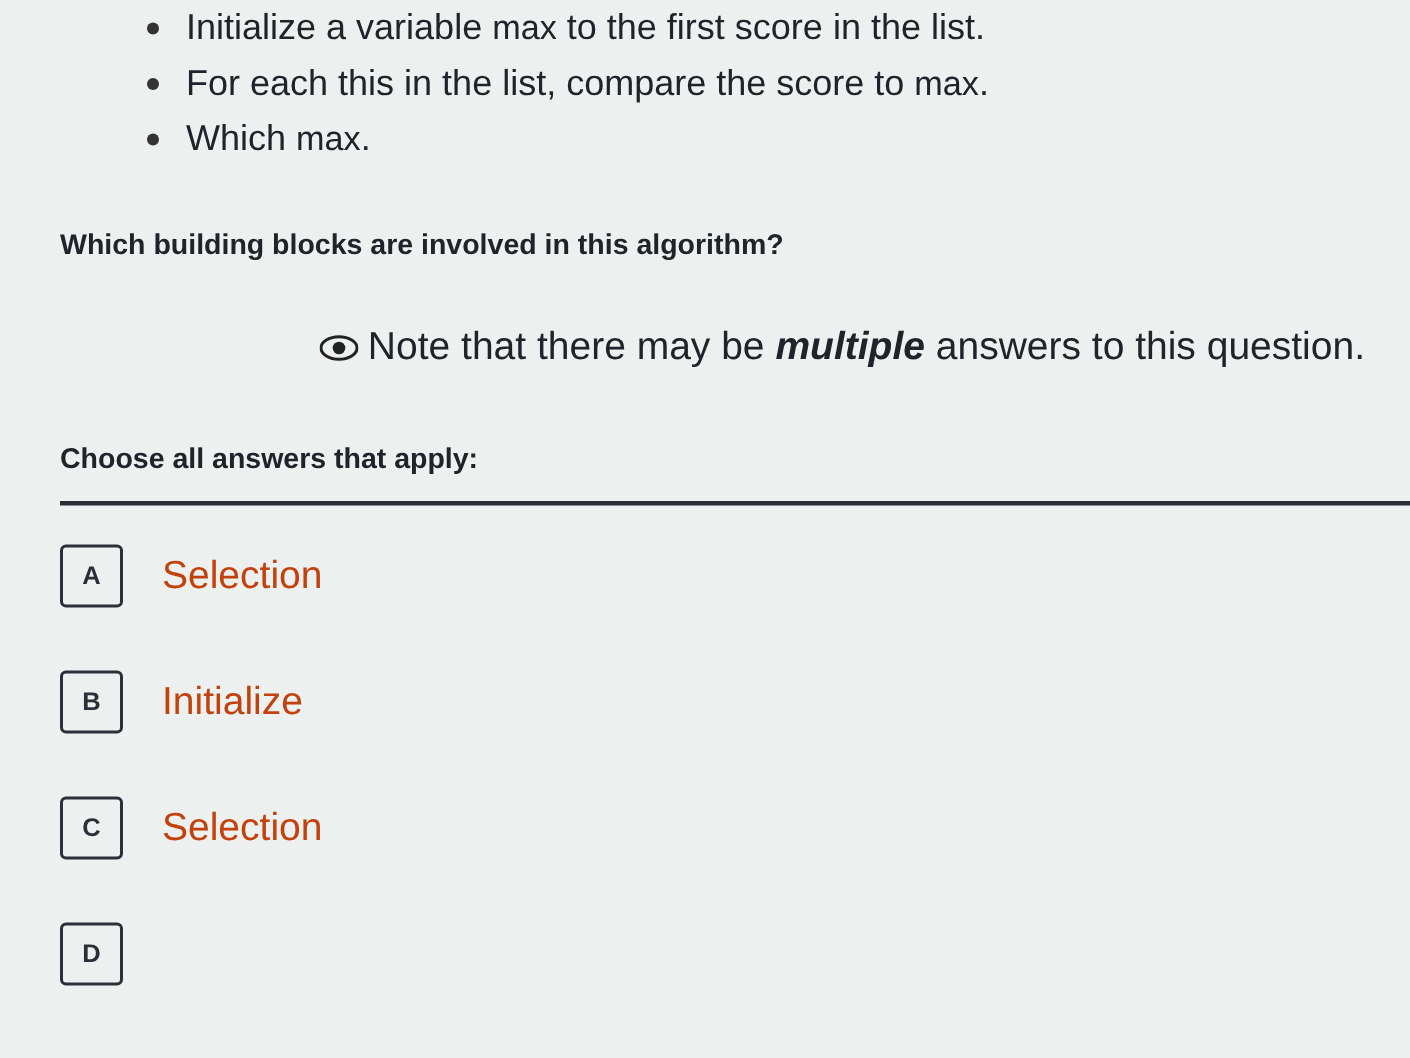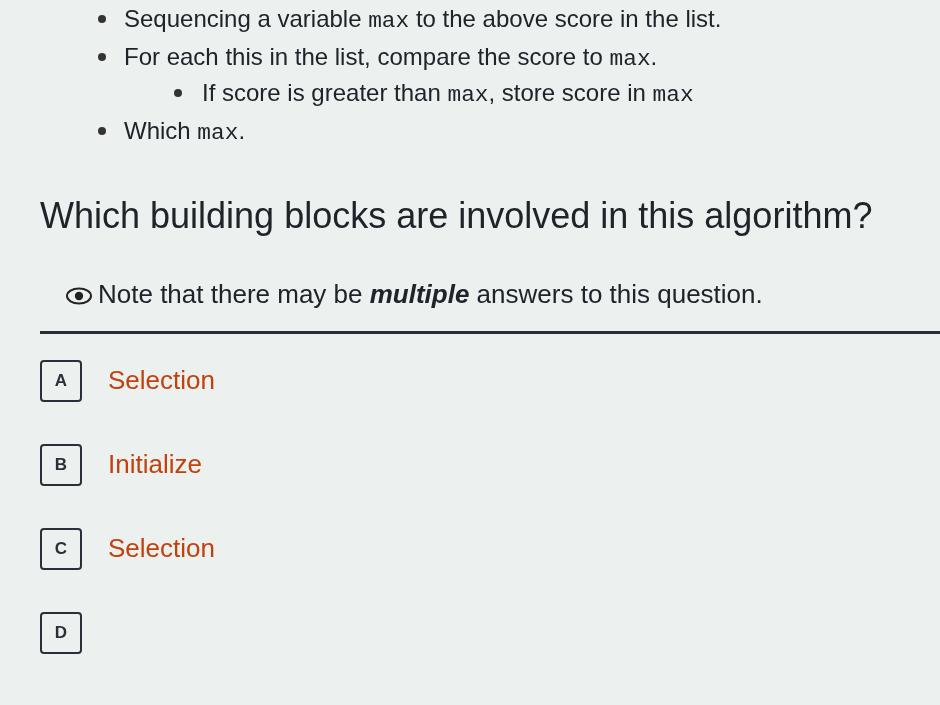--- a/index.html
+++ b/index.html
@@ -51,33 +51,34 @@
     content: "";
     position: absolute;
     left: 0;
     top: 13px;
     width: 8px;
     height: 8px;
     background: #333;
     border-radius: 50%;
   }
   .mono {
-    font-family: Liberation Mono, monospace;
+    font-family: Liberation Sans, sans-serif;
     font-size: 0.95em;
   }
   .question {
-    font-weight: 400;
-    font-size: 36px;
+    font-weight: 700;
+    font-size: 19px;
     margin-top: 40px;
     margin-left: -50px;
   }
   .note-row {
     margin-top: 34px;
     margin-left: -24px;
     font-size: 26px;
+    text-align: right;
   }
   .eye {
     display: inline-block;
     vertical-align: -3px;
     margin-right: 6px;
   }
   .multiple { font-style: italic; font-weight: 600; }
   .instruction {
     margin-top: 40px;
     margin-left: -50px;
@@ -119,46 +120,42 @@
     color: #c2410c;
   }
 </style>
 </head>
 <body>
 
 <div class="page">
 
   <ul class="top-list">
     <li>
-      <span>Sequencing a variable </span><span class="mono">max</span><span> to the above score in the list.</span>
+      <span>Initialize a variable </span><span class="mono">max</span><span> to the first score in the list.</span>
     </li>
     <li>
       <span>For each this in the list, compare the score to </span><span class="mono">max</span><span>.</span>
-      <ul class="sub-list">
-        <li>
-          <span>If score is greater than </span><span class="mono">max</span><span>, store score in </span><span class="mono">max</span>
-        </li>
-      </ul>
     </li>
     <li>
       <span>Which </span><span class="mono">max</span><span>.</span>
     </li>
   </ul>
 
   <div class="question">Which building blocks are involved in this algorithm?</div>
 
   <div class="note-row">
     <span class="eye">
       <svg width="26" height="20" viewBox="0 0 26 20">
         <ellipse cx="13" cy="10" rx="12" ry="7.5" fill="none" stroke="#222" stroke-width="2"></ellipse>
         <circle cx="13" cy="10" r="4.2" fill="#222"></circle>
       </svg>
     </span><span>Note that there may be </span><span class="multiple">multiple</span><span> answers to this question.</span>
   </div>
 
+  <div class="instruction">Choose all answers that apply:</div>
 
   <hr class="divider">
 
   <div class="answers">
     <div class="answer">
       <div class="answer-box">A</div>
       <div class="answer-label">Selection</div>
     </div>
     <div class="answer">
       <div class="answer-box">B</div>

